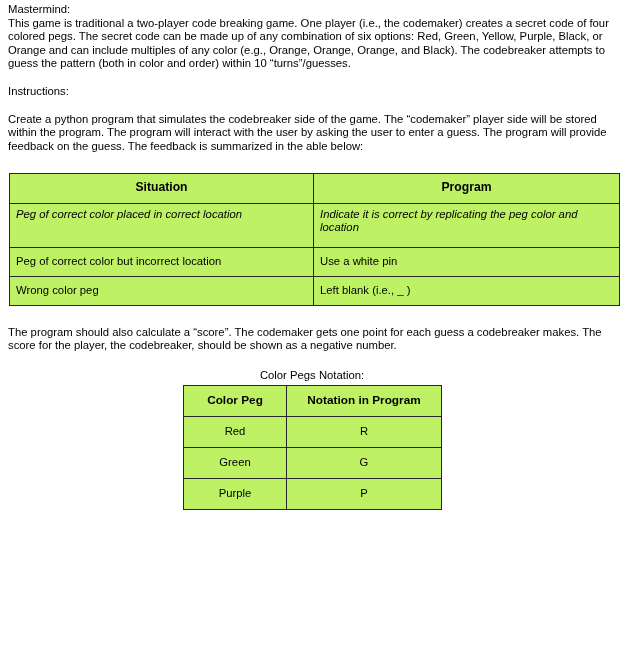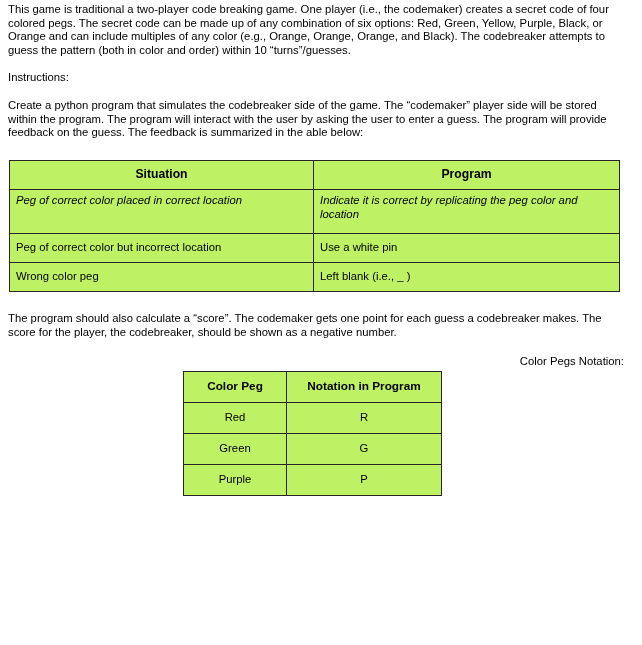--- a/index.html
+++ b/index.html
@@ -72,21 +72,21 @@
   #feedback-table tr.short-row td {
     height: 29px;
     vertical-align: middle;
     padding-top: 3px;
     padding-bottom: 3px;
     margin-left: 40px;
   }
 
   
   .caption {
-    text-align: right;
+    text-align: center;
     font-size: 11.3px;
     line-height: 13.6px;
     margin: 0;
     padding-right: 18px;
   }
 
   
   #notation-table {
     width: 258px;
     margin: 2px auto 0 183px;
@@ -106,20 +106,21 @@
     font-size: 11.8px;
   }
 </style>
 </head>
 <body>
 
 <div class="page">
 
   <div class="top-pad"></div>
 
+  <p class="para">Mastermind:</p>
 
   <p class="para">This game is traditional a two-player code breaking game. One player (i.e., the codemaker) creates a secret code of four colored pegs. The secret code can be made up of any combination of six options: Red, Green, Yellow, Purple, Black, or Orange and can include multiples of any color (e.g., Orange, Orange, Orange, and Black). The codebreaker attempts to guess the pattern (both in color and order) within 10 “turns”/guesses.</p>
 
   <div class="spacer-14"></div>
 
   <p class="para">Instructions:</p>
 
   <div class="spacer-14"></div>
 
   <p class="para">Create a python program that simulates the codebreaker side of the game. The “codemaker” player side will be stored within the program. The program will interact with the user by asking the user to enter a guess. The program will provide feedback on the guess. The feedback is summarized in the able below:</p>

